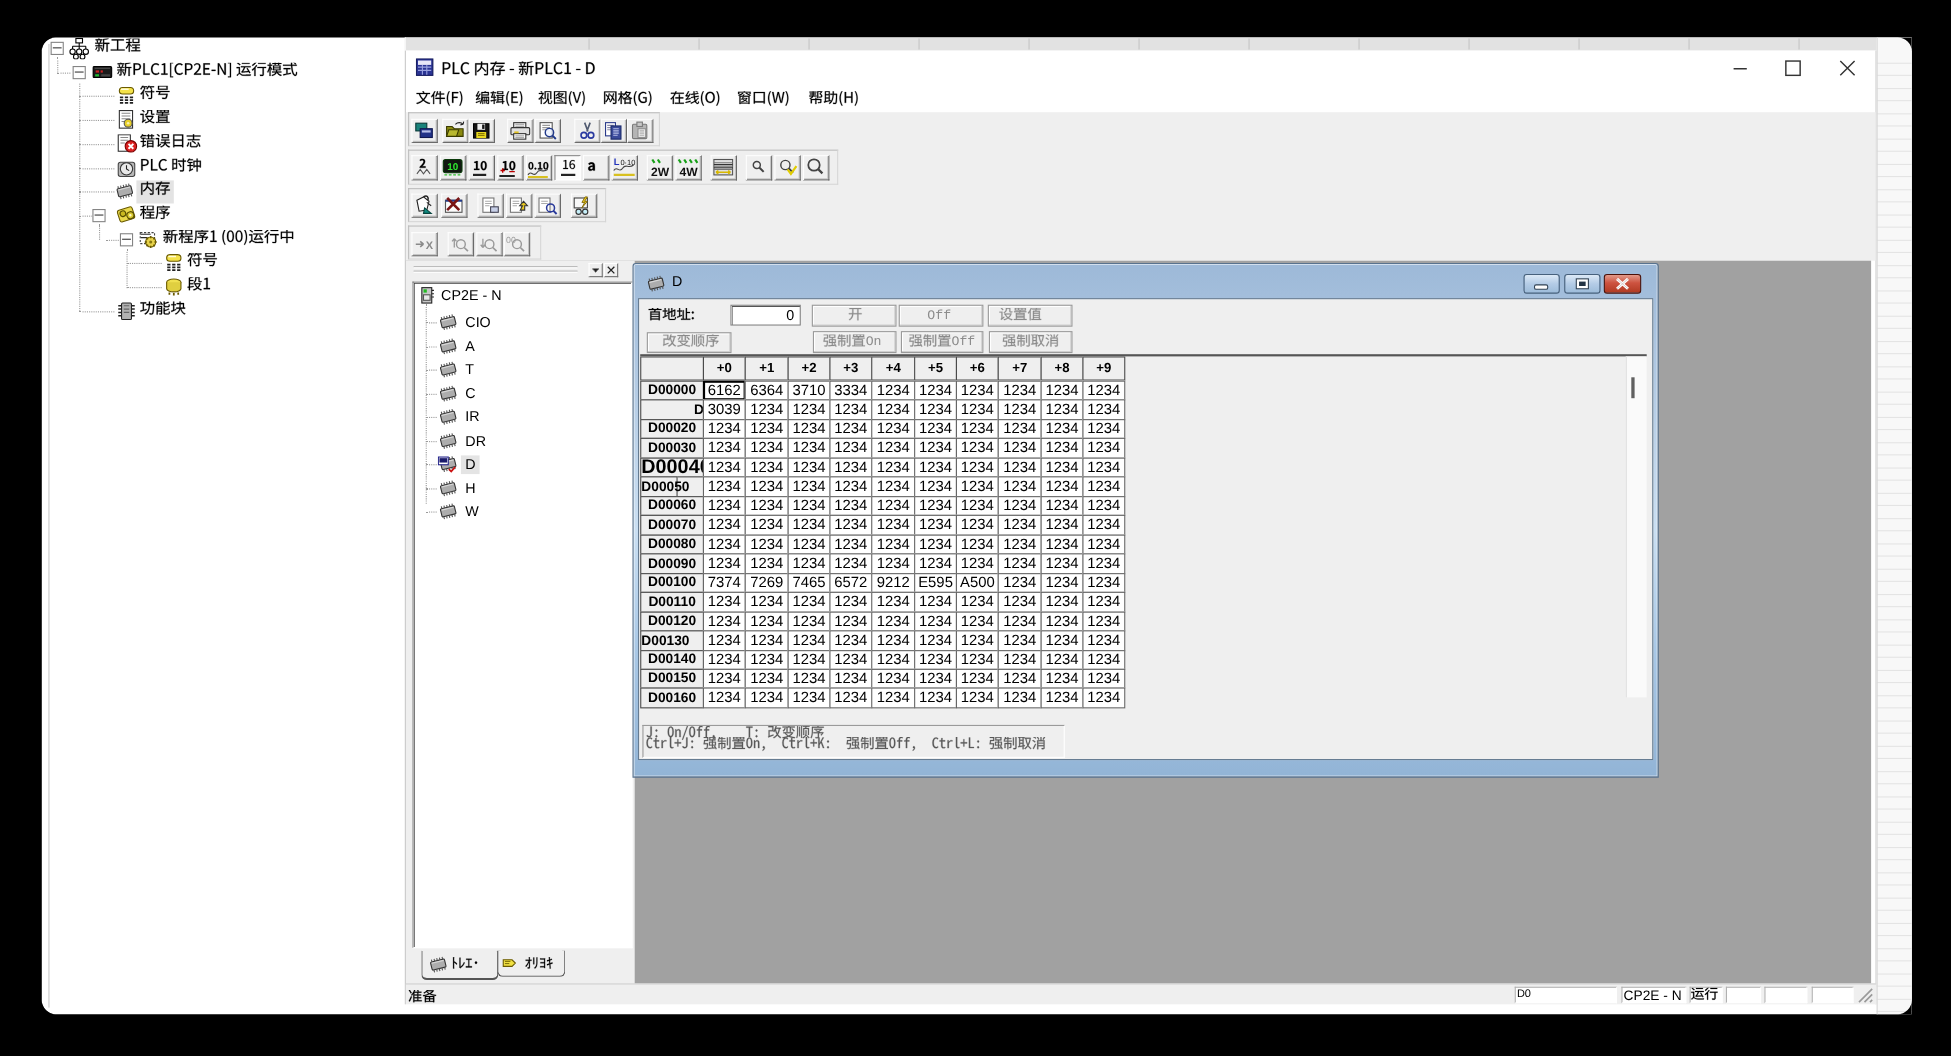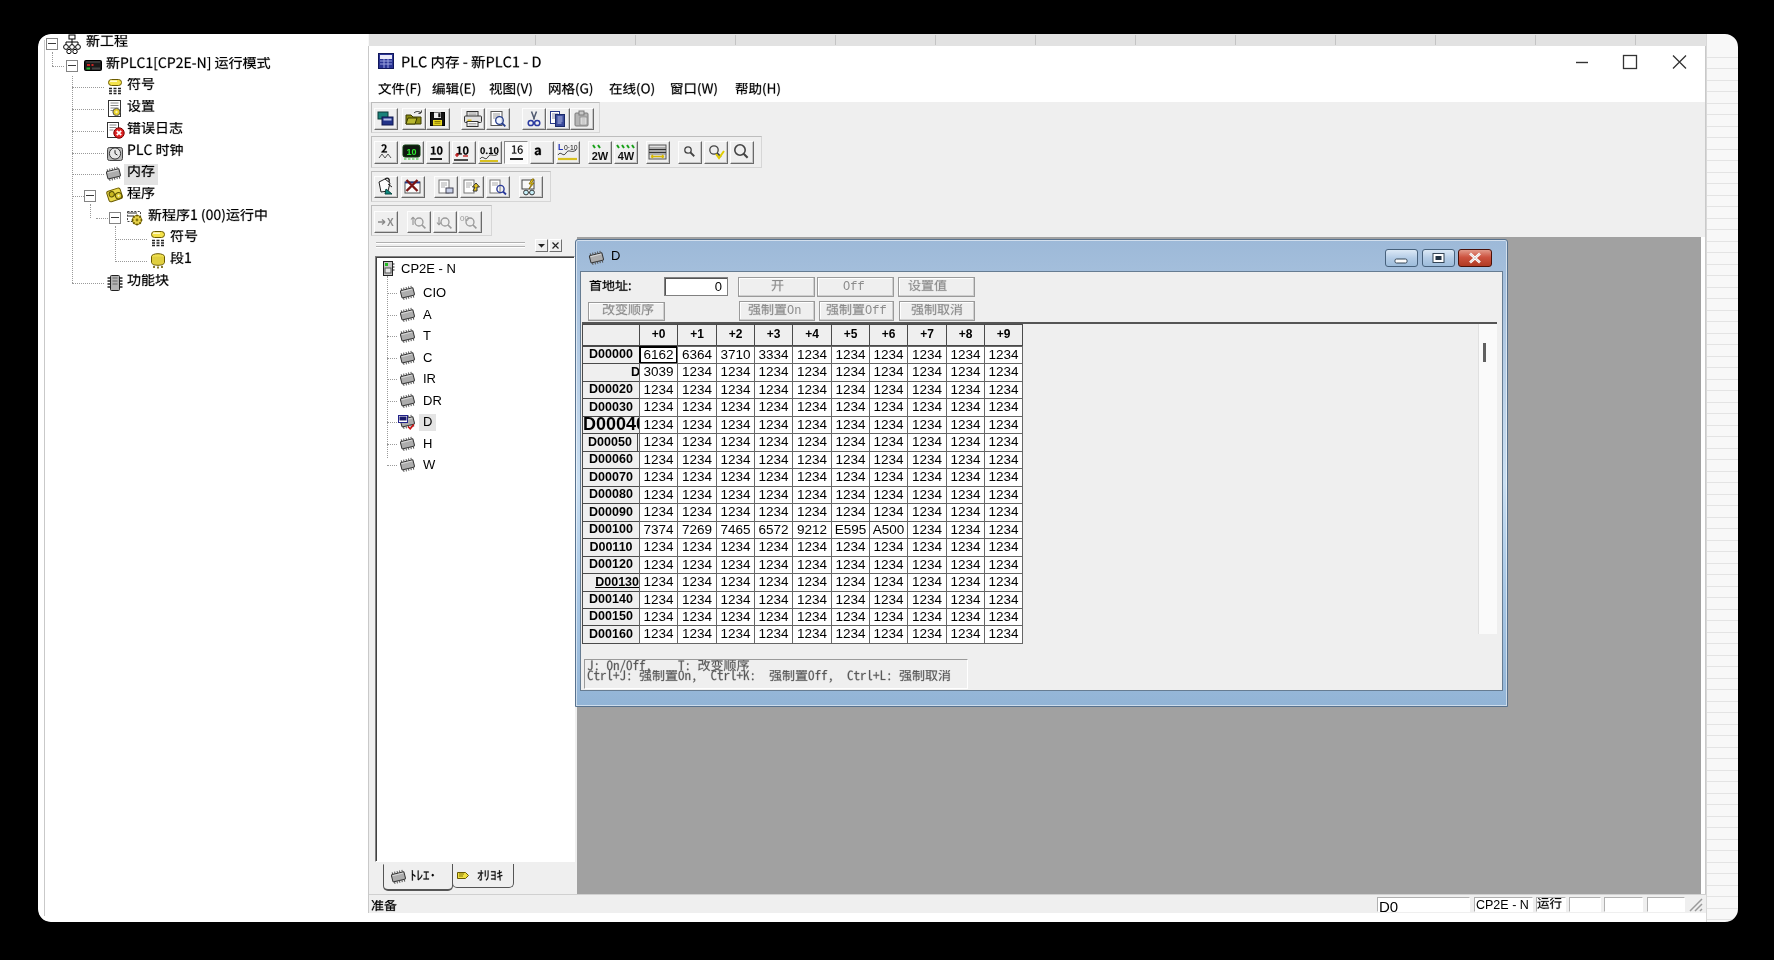--- a/index.html
+++ b/index.html
@@ -656,21 +656,21 @@
     <div style="position:absolute;left:639px;top:416px;width:39px;height:18px;background:#fff;border:1px solid #666;font-size:13.5px;text-align:center;line-height:15px;color:#000;">1234</div>
     <div style="position:absolute;left:677px;top:416px;width:40px;height:18px;background:#fff;border:1px solid #666;font-size:13.5px;text-align:center;line-height:15px;color:#000;">1234</div>
     <div style="position:absolute;left:716px;top:416px;width:39px;height:18px;background:#fff;border:1px solid #666;font-size:13.5px;text-align:center;line-height:15px;color:#000;">1234</div>
     <div style="position:absolute;left:754px;top:416px;width:39px;height:18px;background:#fff;border:1px solid #666;font-size:13.5px;text-align:center;line-height:15px;color:#000;">1234</div>
     <div style="position:absolute;left:792px;top:416px;width:40px;height:18px;background:#fff;border:1px solid #666;font-size:13.5px;text-align:center;line-height:15px;color:#000;">1234</div>
     <div style="position:absolute;left:831px;top:416px;width:39px;height:18px;background:#fff;border:1px solid #666;font-size:13.5px;text-align:center;line-height:15px;color:#000;">1234</div>
     <div style="position:absolute;left:869px;top:416px;width:39px;height:18px;background:#fff;border:1px solid #666;font-size:13.5px;text-align:center;line-height:15px;color:#000;">1234</div>
     <div style="position:absolute;left:907px;top:416px;width:40px;height:18px;background:#fff;border:1px solid #666;font-size:13.5px;text-align:center;line-height:15px;color:#000;">1234</div>
     <div style="position:absolute;left:946px;top:416px;width:39px;height:18px;background:#fff;border:1px solid #666;font-size:13.5px;text-align:center;line-height:15px;color:#000;">1234</div>
     <div style="position:absolute;left:984px;top:416px;width:39px;height:18px;background:#fff;border:1px solid #666;font-size:13.5px;text-align:center;line-height:15px;color:#000;">1234</div>
-    <div style="position:absolute;left:582px;top:433px;width:56px;height:19px;background:#efefef;border:1px solid #4a4a4a;font-size:12.5px;font-weight:bold;text-align:center;line-height:16px;color:#000;">D00050</div>
+    <div style="position:absolute;left:582px;top:433px;width:34px;height:19px;background:#efefef;border:1px solid #4a4a4a;font-size:12.5px;font-weight:bold;text-align:center;line-height:16px;color:#000;">D00050</div>
     <div style="position:absolute;left:639px;top:433px;width:39px;height:19px;background:#fff;border:1px solid #666;font-size:13.5px;text-align:center;line-height:16px;color:#000;">1234</div>
     <div style="position:absolute;left:677px;top:433px;width:40px;height:19px;background:#fff;border:1px solid #666;font-size:13.5px;text-align:center;line-height:16px;color:#000;">1234</div>
     <div style="position:absolute;left:716px;top:433px;width:39px;height:19px;background:#fff;border:1px solid #666;font-size:13.5px;text-align:center;line-height:16px;color:#000;">1234</div>
     <div style="position:absolute;left:754px;top:433px;width:39px;height:19px;background:#fff;border:1px solid #666;font-size:13.5px;text-align:center;line-height:16px;color:#000;">1234</div>
     <div style="position:absolute;left:792px;top:433px;width:40px;height:19px;background:#fff;border:1px solid #666;font-size:13.5px;text-align:center;line-height:16px;color:#000;">1234</div>
     <div style="position:absolute;left:831px;top:433px;width:39px;height:19px;background:#fff;border:1px solid #666;font-size:13.5px;text-align:center;line-height:16px;color:#000;">1234</div>
     <div style="position:absolute;left:869px;top:433px;width:39px;height:19px;background:#fff;border:1px solid #666;font-size:13.5px;text-align:center;line-height:16px;color:#000;">1234</div>
     <div style="position:absolute;left:907px;top:433px;width:40px;height:19px;background:#fff;border:1px solid #666;font-size:13.5px;text-align:center;line-height:16px;color:#000;">1234</div>
     <div style="position:absolute;left:946px;top:433px;width:39px;height:19px;background:#fff;border:1px solid #666;font-size:13.5px;text-align:center;line-height:16px;color:#000;">1234</div>
     <div style="position:absolute;left:984px;top:433px;width:39px;height:19px;background:#fff;border:1px solid #666;font-size:13.5px;text-align:center;line-height:16px;color:#000;">1234</div>
@@ -744,21 +744,21 @@
     <div style="position:absolute;left:639px;top:556px;width:39px;height:18px;background:#fff;border:1px solid #666;font-size:13.5px;text-align:center;line-height:15px;color:#000;">1234</div>
     <div style="position:absolute;left:677px;top:556px;width:40px;height:18px;background:#fff;border:1px solid #666;font-size:13.5px;text-align:center;line-height:15px;color:#000;">1234</div>
     <div style="position:absolute;left:716px;top:556px;width:39px;height:18px;background:#fff;border:1px solid #666;font-size:13.5px;text-align:center;line-height:15px;color:#000;">1234</div>
     <div style="position:absolute;left:754px;top:556px;width:39px;height:18px;background:#fff;border:1px solid #666;font-size:13.5px;text-align:center;line-height:15px;color:#000;">1234</div>
     <div style="position:absolute;left:792px;top:556px;width:40px;height:18px;background:#fff;border:1px solid #666;font-size:13.5px;text-align:center;line-height:15px;color:#000;">1234</div>
     <div style="position:absolute;left:831px;top:556px;width:39px;height:18px;background:#fff;border:1px solid #666;font-size:13.5px;text-align:center;line-height:15px;color:#000;">1234</div>
     <div style="position:absolute;left:869px;top:556px;width:39px;height:18px;background:#fff;border:1px solid #666;font-size:13.5px;text-align:center;line-height:15px;color:#000;">1234</div>
     <div style="position:absolute;left:907px;top:556px;width:40px;height:18px;background:#fff;border:1px solid #666;font-size:13.5px;text-align:center;line-height:15px;color:#000;">1234</div>
     <div style="position:absolute;left:946px;top:556px;width:39px;height:18px;background:#fff;border:1px solid #666;font-size:13.5px;text-align:center;line-height:15px;color:#000;">1234</div>
     <div style="position:absolute;left:984px;top:556px;width:39px;height:18px;background:#fff;border:1px solid #666;font-size:13.5px;text-align:center;line-height:15px;color:#000;">1234</div>
-    <div style="position:absolute;left:582px;top:573px;width:58px;height:19px;background:#efefef;border:1px solid #4a4a4a;font-size:12.5px;font-weight:bold;text-align:right;line-height:16px;color:#000;text-decoration:underline;">D00130</div>
+    <div style="position:absolute;left:582px;top:573px;width:58px;height:19px;background:#efefef;border:1px solid #4a4a4a;font-size:12.5px;font-weight:bold;text-align:left;line-height:16px;color:#000;">D00130</div>
     <div style="position:absolute;left:639px;top:573px;width:39px;height:19px;background:#fff;border:1px solid #666;font-size:13.5px;text-align:center;line-height:16px;color:#000;">1234</div>
     <div style="position:absolute;left:677px;top:573px;width:40px;height:19px;background:#fff;border:1px solid #666;font-size:13.5px;text-align:center;line-height:16px;color:#000;">1234</div>
     <div style="position:absolute;left:716px;top:573px;width:39px;height:19px;background:#fff;border:1px solid #666;font-size:13.5px;text-align:center;line-height:16px;color:#000;">1234</div>
     <div style="position:absolute;left:754px;top:573px;width:39px;height:19px;background:#fff;border:1px solid #666;font-size:13.5px;text-align:center;line-height:16px;color:#000;">1234</div>
     <div style="position:absolute;left:792px;top:573px;width:40px;height:19px;background:#fff;border:1px solid #666;font-size:13.5px;text-align:center;line-height:16px;color:#000;">1234</div>
     <div style="position:absolute;left:831px;top:573px;width:39px;height:19px;background:#fff;border:1px solid #666;font-size:13.5px;text-align:center;line-height:16px;color:#000;">1234</div>
     <div style="position:absolute;left:869px;top:573px;width:39px;height:19px;background:#fff;border:1px solid #666;font-size:13.5px;text-align:center;line-height:16px;color:#000;">1234</div>
     <div style="position:absolute;left:907px;top:573px;width:40px;height:19px;background:#fff;border:1px solid #666;font-size:13.5px;text-align:center;line-height:16px;color:#000;">1234</div>
     <div style="position:absolute;left:946px;top:573px;width:39px;height:19px;background:#fff;border:1px solid #666;font-size:13.5px;text-align:center;line-height:16px;color:#000;">1234</div>
     <div style="position:absolute;left:984px;top:573px;width:39px;height:19px;background:#fff;border:1px solid #666;font-size:13.5px;text-align:center;line-height:16px;color:#000;">1234</div>
@@ -800,21 +800,21 @@
       <path fill="#5a5a5a" stroke="#5a5a5a" stroke-width="0.22" transform="translate(0 10.1)" d="M3 0.2C4.8 0.2 5.5 -1.1 5.5 -2.5V-9.6H4.3V-2.7C4.3 -1.4 3.8 -0.9 2.9 -0.9C2.4 -0.9 1.9 -1.2 1.5 -1.9L0.7 -1.2C1.3 -0.3 2.2 0.2 3 0.2ZM9.8 -5.1C10.2 -5.1 10.6 -5.4 10.6 -6C10.6 -6.5 10.2 -6.9 9.8 -6.9C9.3 -6.9 8.9 -6.5 8.9 -6C8.9 -5.4 9.3 -5.1 9.8 -5.1ZM9.8 0.2C10.2 0.2 10.6 -0.2 10.6 -0.7C10.6 -1.3 10.2 -1.7 9.8 -1.7C9.3 -1.7 8.9 -1.3 8.9 -0.7C8.9 -0.2 9.3 0.2 9.8 0.2ZM22.8 0.2C24.4 0.2 25.5 -1.5 25.5 -4.8C25.5 -8.1 24.4 -9.7 22.8 -9.7C21.1 -9.7 20 -8.1 20 -4.8C20 -1.5 21.1 0.2 22.8 0.2ZM22.8 -0.9C21.8 -0.9 21.2 -2 21.2 -4.8C21.2 -7.7 21.8 -8.7 22.8 -8.7C23.7 -8.7 24.3 -7.7 24.3 -4.8C24.3 -2 23.7 -0.9 22.8 -0.9ZM26.9 0H28.1V-5.2C28.6 -5.9 29 -6.2 29.6 -6.2C30.3 -6.2 30.6 -5.7 30.6 -4.5V0H31.8V-4.7C31.8 -6.4 31.3 -7.2 30 -7.2C29.2 -7.2 28.5 -6.7 28 -6.1H27.9L27.8 -7.1H26.9ZM33 2.3H33.9L38.5 -10.3H37.6ZM42.2 0.2C43.9 0.2 45 -1.5 45 -4.8C45 -8.1 43.9 -9.7 42.2 -9.7C40.6 -9.7 39.5 -8.1 39.5 -4.8C39.5 -1.5 40.6 0.2 42.2 0.2ZM42.2 -0.9C41.3 -0.9 40.7 -2 40.7 -4.8C40.7 -7.7 41.3 -8.7 42.2 -8.7C43.2 -8.7 43.8 -7.7 43.8 -4.8C43.8 -2 43.2 -0.9 42.2 -0.9ZM46.5 -6.1H48V0H49.2V-6.1H51.2V-7.1H49.2V-7.7C49.2 -8.6 49.6 -9.2 50.4 -9.2C50.8 -9.2 51.2 -9.1 51.5 -8.9L51.8 -9.8C51.4 -10 50.8 -10.2 50.3 -10.2C48.7 -10.2 48 -9.2 48 -7.7V-7.1L46.5 -7ZM53 -6.1H54.5V0H55.7V-6.1H57.7V-7.1H55.7V-7.7C55.7 -8.6 56.1 -9.2 56.9 -9.2C57.3 -9.2 57.7 -9.1 58 -8.9L58.3 -9.8C57.9 -10 57.3 -10.2 56.8 -10.2C55.2 -10.2 54.5 -9.2 54.5 -7.7V-7.1L53 -7ZM60.9 2.5C62 2 62.8 1 62.8 -0.3C62.8 -1.1 62.4 -1.7 61.8 -1.7C61.3 -1.7 60.9 -1.4 60.9 -0.8C60.9 -0.3 61.3 0 61.8 0L61.9 0C61.9 0.8 61.4 1.4 60.6 1.8ZM93.7 0H94.9V-8.5H97.1V-9.6H91.4V-8.5H93.7ZM100.8 -5.1C101.2 -5.1 101.6 -5.4 101.6 -6C101.6 -6.5 101.2 -6.9 100.8 -6.9C100.3 -6.9 99.9 -6.5 99.9 -6C99.9 -5.4 100.3 -5.1 100.8 -5.1ZM100.8 0.2C101.2 0.2 101.6 -0.2 101.6 -0.7C101.6 -1.3 101.2 -1.7 100.8 -1.7C100.3 -1.7 99.9 -1.3 99.9 -0.7C99.9 -0.2 100.3 0.2 100.8 0.2ZM118.3 -7.6H121C120.7 -5.9 120.3 -4.5 119.7 -3.3C119 -4.5 118.6 -5.9 118.3 -7.5ZM111.5 -10V-9H115.1V-6.3H111.7V-1.3C111.7 -0.9 111.4 -0.7 111.3 -0.6C111.4 -0.4 111.6 0.1 111.6 0.4C111.9 0.2 112.4 -0.1 116.2 -1.5C116.2 -1.7 116.1 -2.2 116.1 -2.4L112.6 -1.2V-5.3H116.1L116 -5.3C116.2 -5.1 116.6 -4.7 116.8 -4.5C117.1 -5 117.4 -5.5 117.7 -6.1C118.1 -4.7 118.5 -3.4 119.1 -2.4C118.3 -1.3 117.3 -0.4 115.9 0.2C116.1 0.4 116.4 0.9 116.5 1.1C117.8 0.4 118.9 -0.4 119.7 -1.4C120.4 -0.4 121.3 0.4 122.4 1C122.6 0.7 122.8 0.4 123.1 0.2C121.9 -0.4 121 -1.2 120.3 -2.3C121.1 -3.7 121.7 -5.5 122 -7.6H122.9V-8.5H118.6C118.9 -9.2 119.1 -10 119.2 -10.8L118.2 -10.9C117.8 -8.8 117.1 -6.7 116.1 -5.4V-10ZM126.4 -8.2C126 -7.3 125.4 -6.3 124.6 -5.7C124.9 -5.6 125.2 -5.3 125.4 -5.2C126.1 -5.8 126.8 -6.9 127.3 -7.9ZM132.5 -7.7C133.3 -6.9 134.2 -5.8 134.7 -5.1L135.5 -5.7C135 -6.3 134.1 -7.4 133.2 -8.1ZM129.1 -10.8C129.3 -10.4 129.6 -10 129.8 -9.6H124.4V-8.7H128V-4.8H129V-8.7H131V-4.8H132V-8.7H135.6V-9.6H130.9C130.7 -10 130.4 -10.6 130.1 -11ZM125.2 -4.4V-3.5H126.3C127 -2.5 127.9 -1.7 129 -1C127.6 -0.4 125.9 -0 124.2 0.2C124.3 0.4 124.6 0.8 124.7 1.1C126.5 0.8 128.4 0.3 130 -0.4C131.5 0.3 133.4 0.8 135.4 1.1C135.5 0.8 135.7 0.4 135.9 0.2C134.1 0 132.4 -0.4 131 -1C132.3 -1.7 133.5 -2.7 134.2 -4L133.6 -4.4L133.4 -4.4ZM127.3 -3.5H132.7C132.1 -2.7 131.1 -2 130 -1.4C128.9 -2 128 -2.7 127.3 -3.5ZM141.3 -10.5V0.7H142.1V-10.5ZM139.5 -9.5V-0.8H140.3V-9.5ZM137.7 -10.5V-5.2C137.7 -3.1 137.6 -1.2 136.9 0.4C137.1 0.5 137.4 0.8 137.6 1C138.4 -0.7 138.5 -2.8 138.5 -5.2V-10.5ZM143.2 -8.2V-1.9H144.1V-7.3H147.5V-2H148.4V-8.2H145.8C146 -8.6 146.2 -9 146.3 -9.5H148.9V-10.3H142.8V-9.5H145.3C145.2 -9.1 145 -8.6 144.9 -8.2ZM145.3 -6.3V-3.7C145.3 -2.4 145.1 -0.6 142.4 0.4C142.6 0.6 142.8 0.9 143 1.1C144.5 0.4 145.3 -0.4 145.8 -1.4C146.7 -0.6 147.7 0.4 148.2 1L148.9 0.4C148.4 -0.3 147.2 -1.3 146.3 -2L145.9 -1.7C146.2 -2.4 146.2 -3.1 146.2 -3.7V-6.3ZM154.3 -5.7C155.2 -5.3 156.2 -4.8 157.1 -4.4H152.5V-3.5H156.5V-0.1C156.5 0.1 156.5 0.1 156.2 0.2C156 0.2 155.1 0.2 154.1 0.1C154.3 0.4 154.4 0.8 154.5 1.1C155.6 1.1 156.4 1.1 156.9 0.9C157.4 0.8 157.5 0.5 157.5 -0.1V-3.5H160.3C159.9 -2.9 159.4 -2.3 159 -1.9L159.8 -1.5C160.4 -2.2 161.2 -3.2 161.8 -4.1L161.1 -4.4L161 -4.4H158.6L158.7 -4.5C158.4 -4.6 158.1 -4.8 157.7 -5C158.8 -5.6 159.9 -6.4 160.6 -7.2L160 -7.7L159.8 -7.6H153.2V-6.8H158.9C158.3 -6.3 157.5 -5.8 156.8 -5.4C156.2 -5.7 155.5 -6 154.9 -6.3ZM155.6 -10.7C155.8 -10.3 156.1 -9.9 156.2 -9.5H151.1V-5.8C151.1 -4 151 -1.3 149.9 0.5C150.1 0.6 150.6 0.9 150.7 1.1C151.8 -0.9 152 -3.8 152 -5.8V-8.6H161.9V-9.5H157.3C157.2 -9.9 156.8 -10.5 156.6 -11Z"></path>
     </svg>
     <svg style="position:absolute;left:587px;top:670px;" width="365" height="15" viewBox="0 0 365 15">
       <path fill="#5a5a5a" stroke="#5a5a5a" stroke-width="0.22" transform="translate(0 10.1)" d="M3.9 0.2C4.8 0.2 5.5 -0.3 6.1 -1L5.4 -1.7C5 -1.2 4.6 -0.9 4 -0.9C2.8 -0.9 1.9 -2.1 1.9 -4.8C1.9 -7.5 2.9 -8.7 4 -8.7C4.5 -8.7 4.9 -8.4 5.3 -7.9L6 -8.7C5.5 -9.2 4.8 -9.7 3.9 -9.7C2.2 -9.7 0.7 -8.1 0.7 -4.8C0.7 -1.4 2.1 0.2 3.9 0.2ZM10.8 0.2C11.3 0.2 11.9 0 12.4 -0.2L12.2 -1.1C11.8 -0.9 11.5 -0.8 11.1 -0.8C10.1 -0.8 9.8 -1.4 9.8 -2.4V-6.1H12.2V-7.1H9.8V-9.1H8.8L8.6 -7.1L7.1 -7V-6.1H8.6V-2.4C8.6 -0.9 9.1 0.2 10.8 0.2ZM14.4 0H15.6V-4.4C16.2 -5.7 17 -6.2 17.8 -6.2C18.1 -6.2 18.4 -6.1 18.7 -6L19 -7C18.6 -7.1 18.4 -7.2 17.9 -7.2C16.9 -7.2 16.1 -6.6 15.5 -5.6H15.5L15.4 -7.1H14.4ZM23.8 0.2C24.4 0.2 24.8 0.1 25.3 -0.2L25 -1.1C24.7 -0.9 24.4 -0.8 24.1 -0.8C23.5 -0.8 23.2 -1.2 23.2 -2.1V-10H22V-2.2C22 -0.6 22.6 0.2 23.8 0.2ZM28.8 -1.5H29.7V-4.3H32.2V-5.3H29.7V-8.1H28.8V-5.3H26.3V-4.3H28.8ZM35.5 0.2C37.3 0.2 38 -1.1 38 -2.5V-9.6H36.8V-2.7C36.8 -1.4 36.3 -0.9 35.4 -0.9C34.9 -0.9 34.4 -1.2 34 -1.9L33.2 -1.2C33.8 -0.3 34.7 0.2 35.5 0.2ZM42.2 -5.1C42.7 -5.1 43.1 -5.4 43.1 -6C43.1 -6.5 42.7 -6.9 42.2 -6.9C41.8 -6.9 41.4 -6.5 41.4 -6C41.4 -5.4 41.8 -5.1 42.2 -5.1ZM42.2 0.2C42.7 0.2 43.1 -0.2 43.1 -0.7C43.1 -1.3 42.7 -1.7 42.2 -1.7C41.8 -1.7 41.4 -1.3 41.4 -0.7C41.4 -0.2 41.8 0.2 42.2 0.2ZM58.7 -9.4H62.5V-7.8H58.7ZM57.8 -10.2V-7H60.2V-5.8H57.6V-2.3H60.2V-0.4L57 -0.2L57.1 0.7C58.7 0.6 61.1 0.4 63.3 0.2C63.5 0.6 63.6 0.9 63.7 1.1L64.5 0.8C64.3 -0 63.6 -1.2 62.9 -2.1L62.1 -1.7C62.4 -1.4 62.6 -1 62.9 -0.6L61.1 -0.5V-2.3H63.8V-5.8H61.1V-7H63.4V-10.2ZM58.4 -5H60.2V-3.1H58.4ZM61.1 -5H62.9V-3.1H61.1ZM53.1 -7.3C53 -6.1 52.8 -4.5 52.6 -3.5H53.2L55.7 -3.5C55.6 -1.2 55.4 -0.3 55.2 -0.1C55 0.1 54.9 0.1 54.7 0.1C54.5 0.1 53.9 0.1 53.3 0C53.5 0.3 53.6 0.7 53.6 0.9C54.2 1 54.8 1 55.1 0.9C55.5 0.9 55.7 0.8 56 0.6C56.3 0.2 56.5 -1 56.7 -3.9C56.7 -4.1 56.7 -4.4 56.7 -4.4H53.7C53.7 -5 53.8 -5.7 53.9 -6.4H56.8V-10.2H52.8V-9.3H55.9V-7.3ZM73.8 -9.7V-2.5H74.7V-9.7ZM76.1 -10.8V-0.3C76.1 -0.1 76 -0 75.8 -0C75.6 -0 74.9 -0 74.1 -0C74.2 0.3 74.4 0.7 74.4 1C75.4 1 76.1 1 76.5 0.8C76.9 0.6 77.1 0.3 77.1 -0.3V-10.8ZM66.8 -10.6C66.6 -9.3 66.1 -8 65.5 -7.2C65.8 -7.1 66.2 -6.9 66.4 -6.8C66.6 -7.2 66.8 -7.6 67.1 -8.2H68.8V-6.8H65.6V-5.9H68.8V-4.6H66.2V-0H67.1V-3.7H68.8V1H69.7V-3.7H71.5V-1C71.5 -0.9 71.5 -0.8 71.3 -0.8C71.2 -0.8 70.7 -0.8 70.2 -0.8C70.3 -0.6 70.4 -0.2 70.5 0C71.2 0 71.7 0 72 -0.1C72.3 -0.3 72.4 -0.5 72.4 -1V-4.6H69.7V-5.9H72.9V-6.8H69.7V-8.2H72.3V-9H69.7V-10.9H68.8V-9H67.4C67.5 -9.5 67.7 -10 67.8 -10.4ZM86.5 -9.7H88.7V-8.6H86.5ZM83.4 -9.7H85.6V-8.6H83.4ZM80.5 -9.7H82.5V-8.6H80.5ZM80.5 -5.6V-0.1H78.7V0.7H90.3V-0.1H88.5V-5.6H84.4L84.6 -6.3H90V-7.1H84.8L84.9 -7.8H89.6V-10.4H79.5V-7.8H83.9L83.8 -7.1H78.9V-6.3H83.7L83.5 -5.6ZM81.4 -0.1V-0.9H87.5V-0.1ZM81.4 -3.6H87.5V-2.8H81.4ZM81.4 -4.2V-4.9H87.5V-4.2ZM81.4 -2.2H87.5V-1.5H81.4ZM94.2 0.2C95.9 0.2 97 -1.5 97 -4.8C97 -8.1 95.9 -9.7 94.2 -9.7C92.6 -9.7 91.5 -8.1 91.5 -4.8C91.5 -1.5 92.6 0.2 94.2 0.2ZM94.2 -0.9C93.3 -0.9 92.7 -2 92.7 -4.8C92.7 -7.7 93.3 -8.7 94.2 -8.7C95.2 -8.7 95.8 -7.7 95.8 -4.8C95.8 -2 95.2 -0.9 94.2 -0.9ZM98.4 0H99.6V-5.2C100.1 -5.9 100.5 -6.2 101.1 -6.2C101.8 -6.2 102.1 -5.7 102.1 -4.5V0H103.3V-4.7C103.3 -6.4 102.8 -7.2 101.5 -7.2C100.7 -7.2 100 -6.7 99.5 -6.1H99.4L99.3 -7.1H98.4ZM106.4 2.5C107.5 2 108.3 1 108.3 -0.3C108.3 -1.1 107.9 -1.7 107.3 -1.7C106.8 -1.7 106.4 -1.4 106.4 -0.8C106.4 -0.3 106.8 0 107.3 0L107.4 0C107.4 0.8 106.9 1.4 106.1 1.8ZM127.4 0.2C128.3 0.2 129 -0.3 129.6 -1L128.9 -1.7C128.5 -1.2 128.1 -0.9 127.5 -0.9C126.3 -0.9 125.4 -2.1 125.4 -4.8C125.4 -7.5 126.4 -8.7 127.5 -8.7C128 -8.7 128.4 -8.4 128.8 -7.9L129.5 -8.7C129 -9.2 128.3 -9.7 127.4 -9.7C125.7 -9.7 124.2 -8.1 124.2 -4.8C124.2 -1.4 125.6 0.2 127.4 0.2ZM134.3 0.2C134.8 0.2 135.4 0 135.9 -0.2L135.7 -1.1C135.3 -0.9 135 -0.8 134.6 -0.8C133.6 -0.8 133.3 -1.4 133.3 -2.4V-6.1H135.7V-7.1H133.3V-9.1H132.3L132.1 -7.1L130.6 -7V-6.1H132.1V-2.4C132.1 -0.9 132.6 0.2 134.3 0.2ZM137.9 0H139.1V-4.4C139.7 -5.7 140.5 -6.2 141.3 -6.2C141.6 -6.2 141.9 -6.1 142.2 -6L142.5 -7C142.1 -7.1 141.9 -7.2 141.4 -7.2C140.4 -7.2 139.6 -6.6 139 -5.6H139L138.9 -7.1H137.9ZM147.3 0.2C147.9 0.2 148.3 0.1 148.8 -0.2L148.5 -1.1C148.2 -0.9 147.9 -0.8 147.6 -0.8C147 -0.8 146.7 -1.2 146.7 -2.1V-10H145.5V-2.2C145.5 -0.6 146.1 0.2 147.3 0.2ZM152.3 -1.5H153.2V-4.3H155.7V-5.3H153.2V-8.1H152.3V-5.3H149.8V-4.3H152.3ZM156.9 0H158.1V-2.9L159.3 -4.8L161.1 0H162.3L160 -5.9L162 -9.6H160.8L158.2 -4.7H158.1V-9.6H156.9ZM165.8 -5.1C166.2 -5.1 166.6 -5.4 166.6 -6C166.6 -6.5 166.2 -6.9 165.8 -6.9C165.3 -6.9 164.9 -6.5 164.9 -6C164.9 -5.4 165.3 -5.1 165.8 -5.1ZM165.8 0.2C166.2 0.2 166.6 -0.2 166.6 -0.7C166.6 -1.3 166.2 -1.7 165.8 -1.7C165.3 -1.7 164.9 -1.3 164.9 -0.7C164.9 -0.2 165.3 0.2 165.8 0.2ZM188.7 -9.4H192.5V-7.8H188.7ZM187.8 -10.2V-7H190.2V-5.8H187.6V-2.3H190.2V-0.4L187 -0.2L187.1 0.7C188.7 0.6 191.1 0.4 193.3 0.2C193.5 0.6 193.6 0.9 193.7 1.1L194.5 0.8C194.3 -0 193.6 -1.2 192.9 -2.1L192.1 -1.7C192.4 -1.4 192.6 -1 192.9 -0.6L191.1 -0.5V-2.3H193.8V-5.8H191.1V-7H193.4V-10.2ZM188.4 -5H190.2V-3.1H188.4ZM191.1 -5H192.9V-3.1H191.1ZM183.1 -7.3C183 -6.1 182.8 -4.5 182.6 -3.5H183.2L185.7 -3.5C185.6 -1.2 185.4 -0.3 185.2 -0.1C185 0.1 184.9 0.1 184.7 0.1C184.5 0.1 183.9 0.1 183.3 0C183.5 0.3 183.6 0.7 183.6 0.9C184.2 1 184.8 1 185.1 0.9C185.5 0.9 185.7 0.8 186 0.6C186.3 0.2 186.5 -1 186.7 -3.9C186.7 -4.1 186.7 -4.4 186.7 -4.4H183.7C183.7 -5 183.8 -5.7 183.9 -6.4H186.8V-10.2H182.8V-9.3H185.9V-7.3ZM203.8 -9.7V-2.5H204.7V-9.7ZM206.1 -10.8V-0.3C206.1 -0.1 206 -0 205.8 -0C205.6 -0 204.9 -0 204.1 -0C204.2 0.3 204.4 0.7 204.4 1C205.4 1 206.1 1 206.5 0.8C206.9 0.6 207.1 0.3 207.1 -0.3V-10.8ZM196.8 -10.6C196.6 -9.3 196.1 -8 195.5 -7.2C195.8 -7.1 196.2 -6.9 196.4 -6.8C196.6 -7.2 196.8 -7.6 197.1 -8.2H198.8V-6.8H195.6V-5.9H198.8V-4.6H196.2V-0H197.1V-3.7H198.8V1H199.7V-3.7H201.5V-1C201.5 -0.9 201.5 -0.8 201.3 -0.8C201.2 -0.8 200.7 -0.8 200.2 -0.8C200.3 -0.6 200.4 -0.2 200.5 0C201.2 0 201.7 0 202 -0.1C202.3 -0.3 202.4 -0.5 202.4 -1V-4.6H199.7V-5.9H202.9V-6.8H199.7V-8.2H202.3V-9H199.7V-10.9H198.8V-9H197.4C197.5 -9.5 197.7 -10 197.8 -10.4ZM216.5 -9.7H218.7V-8.6H216.5ZM213.4 -9.7H215.6V-8.6H213.4ZM210.5 -9.7H212.5V-8.6H210.5ZM210.5 -5.6V-0.1H208.7V0.7H220.3V-0.1H218.5V-5.6H214.4L214.6 -6.3H220V-7.1H214.8L214.9 -7.8H219.6V-10.4H209.5V-7.8H213.9L213.8 -7.1H208.9V-6.3H213.7L213.5 -5.6ZM211.4 -0.1V-0.9H217.5V-0.1ZM211.4 -3.6H217.5V-2.8H211.4ZM211.4 -4.2V-4.9H217.5V-4.2ZM211.4 -2.2H217.5V-1.5H211.4ZM224.2 0.2C225.9 0.2 227 -1.5 227 -4.8C227 -8.1 225.9 -9.7 224.2 -9.7C222.6 -9.7 221.5 -8.1 221.5 -4.8C221.5 -1.5 222.6 0.2 224.2 0.2ZM224.2 -0.9C223.3 -0.9 222.7 -2 222.7 -4.8C222.7 -7.7 223.3 -8.7 224.2 -8.7C225.2 -8.7 225.8 -7.7 225.8 -4.8C225.8 -2 225.2 -0.9 224.2 -0.9ZM228.5 -6.1H230V0H231.2V-6.1H233.2V-7.1H231.2V-7.7C231.2 -8.6 231.6 -9.2 232.4 -9.2C232.8 -9.2 233.2 -9.1 233.5 -8.9L233.8 -9.8C233.4 -10 232.8 -10.2 232.3 -10.2C230.7 -10.2 230 -9.2 230 -7.7V-7.1L228.5 -7ZM235 -6.1H236.5V0H237.7V-6.1H239.7V-7.1H237.7V-7.7C237.7 -8.6 238.1 -9.2 238.9 -9.2C239.3 -9.2 239.7 -9.1 240 -8.9L240.3 -9.8C239.9 -10 239.3 -10.2 238.8 -10.2C237.2 -10.2 236.5 -9.2 236.5 -7.7V-7.1L235 -7ZM242.9 2.5C244 2 244.8 1 244.8 -0.3C244.8 -1.1 244.4 -1.7 243.8 -1.7C243.3 -1.7 242.9 -1.4 242.9 -0.8C242.9 -0.3 243.3 0 243.8 0L243.9 0C243.9 0.8 243.4 1.4 242.6 1.8ZM263.9 0.2C264.8 0.2 265.5 -0.3 266.1 -1L265.4 -1.7C265 -1.2 264.6 -0.9 264 -0.9C262.8 -0.9 261.9 -2.1 261.9 -4.8C261.9 -7.5 262.9 -8.7 264 -8.7C264.5 -8.7 264.9 -8.4 265.3 -7.9L266 -8.7C265.5 -9.2 264.8 -9.7 263.9 -9.7C262.2 -9.7 260.6 -8.1 260.6 -4.8C260.6 -1.4 262.1 0.2 263.9 0.2ZM270.8 0.2C271.3 0.2 271.9 0 272.4 -0.2L272.2 -1.1C271.8 -0.9 271.5 -0.8 271.1 -0.8C270.1 -0.8 269.8 -1.4 269.8 -2.4V-6.1H272.2V-7.1H269.8V-9.1H268.8L268.6 -7.1L267.1 -7V-6.1H268.6V-2.4C268.6 -0.9 269.1 0.2 270.8 0.2ZM274.4 0H275.6V-4.4C276.2 -5.7 277 -6.2 277.8 -6.2C278.1 -6.2 278.4 -6.1 278.7 -6L279 -7C278.6 -7.1 278.4 -7.2 277.9 -7.2C276.9 -7.2 276.1 -6.6 275.5 -5.6H275.5L275.4 -7.1H274.4ZM283.8 0.2C284.4 0.2 284.8 0.1 285.3 -0.2L285 -1.1C284.7 -0.9 284.4 -0.8 284.1 -0.8C283.5 -0.8 283.2 -1.2 283.2 -2.1V-10H282V-2.2C282 -0.6 282.6 0.2 283.8 0.2ZM288.8 -1.5H289.7V-4.3H292.2V-5.3H289.7V-8.1H288.8V-5.3H286.3V-4.3H288.8ZM293.8 0H298.4V-1H295V-9.6H293.8ZM302.2 -5.1C302.7 -5.1 303.1 -5.4 303.1 -6C303.1 -6.5 302.7 -6.9 302.2 -6.9C301.8 -6.9 301.4 -6.5 301.4 -6C301.4 -5.4 301.8 -5.1 302.2 -5.1ZM302.2 0.2C302.7 0.2 303.1 -0.2 303.1 -0.7C303.1 -1.3 302.7 -1.7 302.2 -1.7C301.8 -1.7 301.4 -1.3 301.4 -0.7C301.4 -0.2 301.8 0.2 302.2 0.2ZM318.7 -9.4H322.5V-7.8H318.7ZM317.8 -10.2V-7H320.2V-5.8H317.6V-2.3H320.2V-0.4L317 -0.2L317.1 0.7C318.7 0.6 321.1 0.4 323.3 0.2C323.5 0.6 323.6 0.9 323.7 1.1L324.5 0.8C324.3 -0 323.6 -1.2 322.9 -2.1L322.1 -1.7C322.4 -1.4 322.6 -1 322.9 -0.6L321.1 -0.5V-2.3H323.8V-5.8H321.1V-7H323.4V-10.2ZM318.4 -5H320.2V-3.1H318.4ZM321.1 -5H322.9V-3.1H321.1ZM313.1 -7.3C313 -6.1 312.8 -4.5 312.6 -3.5H313.2L315.7 -3.5C315.6 -1.2 315.4 -0.3 315.2 -0.1C315 0.1 314.9 0.1 314.7 0.1C314.5 0.1 313.9 0.1 313.3 0C313.5 0.3 313.6 0.7 313.6 0.9C314.2 1 314.8 1 315.1 0.9C315.5 0.9 315.7 0.8 316 0.6C316.3 0.2 316.5 -1 316.7 -3.9C316.7 -4.1 316.7 -4.4 316.7 -4.4H313.7C313.7 -5 313.8 -5.7 313.9 -6.4H316.8V-10.2H312.8V-9.3H315.9V-7.3ZM333.8 -9.7V-2.5H334.7V-9.7ZM336.1 -10.8V-0.3C336.1 -0.1 336 -0 335.8 -0C335.6 -0 334.9 -0 334.1 -0C334.2 0.3 334.4 0.7 334.4 1C335.4 1 336.1 1 336.5 0.8C336.9 0.6 337.1 0.3 337.1 -0.3V-10.8ZM326.8 -10.6C326.6 -9.3 326.1 -8 325.5 -7.2C325.8 -7.1 326.2 -6.9 326.4 -6.8C326.6 -7.2 326.8 -7.6 327.1 -8.2H328.8V-6.8H325.6V-5.9H328.8V-4.6H326.2V-0H327.1V-3.7H328.8V1H329.7V-3.7H331.5V-1C331.5 -0.9 331.5 -0.8 331.3 -0.8C331.2 -0.8 330.7 -0.8 330.2 -0.8C330.3 -0.6 330.4 -0.2 330.5 0C331.2 0 331.7 0 332 -0.1C332.3 -0.3 332.4 -0.5 332.4 -1V-4.6H329.7V-5.9H332.9V-6.8H329.7V-8.2H332.3V-9H329.7V-10.9H328.8V-9H327.4C327.5 -9.5 327.7 -10 327.8 -10.4ZM349.1 -8.5C348.7 -6.6 348.2 -4.9 347.5 -3.5C346.8 -5 346.4 -6.7 346.1 -8.5ZM344.6 -9.5V-8.5H345.2C345.6 -6.2 346.1 -4.2 346.9 -2.5C346.2 -1.3 345.2 -0.3 344.2 0.3C344.4 0.5 344.7 0.8 344.9 1C345.8 0.4 346.7 -0.5 347.5 -1.6C348.1 -0.5 348.9 0.3 349.9 0.9C350.1 0.7 350.4 0.4 350.6 0.2C349.5 -0.4 348.7 -1.4 348 -2.5C349 -4.3 349.7 -6.5 350.1 -9.3L349.5 -9.5L349.3 -9.5ZM338.5 -1.7 338.7 -0.8 342.6 -1.4V1H343.6V-1.6L344.7 -1.8L344.7 -2.7L343.6 -2.5V-9.4H344.5V-10.3H338.6V-9.4H339.5V-1.8ZM340.4 -9.4H342.6V-7.6H340.4ZM340.4 -6.8H342.6V-4.9H340.4ZM340.4 -4H342.6V-2.3L340.4 -2ZM362.2 -10.6C361.9 -9.8 361.3 -8.7 360.8 -8.1L361.7 -7.7C362.1 -8.4 362.7 -9.3 363.2 -10.2ZM355.6 -10.1C356.1 -9.4 356.7 -8.3 356.9 -7.7L357.7 -8.1C357.5 -8.8 356.9 -9.8 356.4 -10.5ZM352.1 -10.1C352.9 -9.7 353.9 -9 354.4 -8.5L355 -9.3C354.5 -9.8 353.5 -10.4 352.7 -10.8ZM351.5 -6.6C352.3 -6.2 353.3 -5.5 353.8 -5.1L354.4 -5.8C353.9 -6.3 352.9 -6.9 352.1 -7.3ZM351.9 0.3 352.7 0.9C353.4 -0.3 354.2 -2 354.8 -3.4L354.1 -3.9C353.4 -2.5 352.5 -0.7 351.9 0.3ZM356.9 -4.1H361.7V-2.6H356.9ZM356.9 -4.9V-6.3H361.7V-4.9ZM358.9 -10.9V-7.2H355.9V1H356.9V-1.8H361.7V-0.2C361.7 -0 361.6 0 361.4 0.1C361.2 0.1 360.5 0.1 359.8 0C359.9 0.3 360.1 0.7 360.1 1C361.1 1 361.7 1 362.1 0.8C362.5 0.7 362.6 0.4 362.6 -0.2V-7.2H359.8V-10.9Z"></path>
     </svg>
     <div style="position:absolute;left:369px;top:894px;width:1337px;height:19px;background:#efefef;border-top:1px solid #d0d0d0;"></div>
     <svg style="position:absolute;left:371px;top:899.5px;" width="27" height="15" viewBox="0 0 27 15">
       <path fill="#000" stroke="#000" stroke-width="0.22" transform="translate(0 10.1)" d="M0.6 -9.9C1.3 -9 2 -7.8 2.4 -7L3.3 -7.5C2.9 -8.2 2.1 -9.5 1.5 -10.3ZM0.6 -0 1.6 0.4C2.2 -0.8 2.9 -2.5 3.5 -3.9L2.6 -4.4C2 -2.9 1.2 -1.1 0.6 -0ZM5.7 -5.1H8.4V-3.4H5.7ZM5.7 -6V-7.7H8.4V-6ZM7.9 -10.5C8.3 -9.9 8.7 -9.1 8.9 -8.6H5.9C6.2 -9.2 6.5 -9.9 6.7 -10.6L5.8 -10.8C5.1 -8.8 4 -6.9 2.7 -5.6C3 -5.5 3.3 -5.1 3.5 -4.9C3.9 -5.4 4.3 -6 4.7 -6.6V1H5.7V0.1H12.4V-0.8H9.3V-2.5H11.9V-3.4H9.3V-5.1H11.9V-6H9.3V-7.7H12.1V-8.6H8.9L9.8 -9C9.5 -9.5 9.1 -10.3 8.7 -10.8ZM5.7 -2.5H8.4V-0.8H5.7ZM21.9 -8.9C21.3 -8.3 20.4 -7.7 19.5 -7.2C18.6 -7.7 17.8 -8.2 17.3 -8.8L17.4 -8.9ZM17.8 -11C17.1 -9.8 15.9 -8.5 14 -7.6C14.2 -7.5 14.5 -7.2 14.7 -6.9C15.4 -7.3 16 -7.7 16.6 -8.2C17.1 -7.6 17.7 -7.2 18.5 -6.7C16.9 -6.1 15.1 -5.6 13.4 -5.4C13.6 -5.2 13.8 -4.7 13.8 -4.5C15.7 -4.8 17.7 -5.3 19.5 -6.2C21.1 -5.4 23 -4.9 25 -4.7C25.2 -4.9 25.4 -5.3 25.6 -5.6C23.8 -5.8 22 -6.1 20.5 -6.7C21.7 -7.5 22.8 -8.4 23.5 -9.5L22.9 -9.9L22.7 -9.8H18.2C18.4 -10.1 18.7 -10.4 18.9 -10.8ZM16.2 -1.7H19V-0.2H16.2ZM16.2 -2.5V-3.8H19V-2.5ZM22.7 -1.7V-0.2H20V-1.7ZM22.7 -2.5H20V-3.8H22.7ZM15.2 -4.6V1H16.2V0.6H22.7V1H23.8V-4.6Z"></path>
     </svg>
     <div style="position:absolute;left:1377px;top:896.5px;width:93px;height:15px;background:#fff;border:1px solid #b0b0b0;border-bottom-color:#fff;border-right-color:#fff;"></div>
-    <div class="lt" style="left:1379px;top:897.5px;font-size:15px;">D0</div>
+    <div class="lt" style="left:1379px;top:897.5px;font-size:10px;">D0</div>
     <div style="position:absolute;left:1474px;top:896.5px;width:59px;height:15px;background:#fff;border:1px solid #b0b0b0;border-bottom-color:#fff;border-right-color:#fff;"></div>
     <div class="lt" style="left:1476px;top:897.5px;font-size:12.5px;">CP2E - N</div>
     <div style="position:absolute;left:1536px;top:896.5px;width:30px;height:15px;background:#fff;border:1px solid #b0b0b0;border-bottom-color:#fff;border-right-color:#fff;"></div>
     <svg style="position:absolute;left:1537px;top:897.5px;" width="26" height="14" viewBox="0 0 26 14">
       <path fill="#000" stroke="#000" stroke-width="0.22" transform="translate(0 9.8)" d="M4.8 -9.7V-8.8H11.1V-9.7ZM0.9 -9.2C1.6 -8.7 2.6 -8 3.1 -7.6L3.7 -8.2C3.2 -8.7 2.2 -9.3 1.5 -9.8ZM4.7 -1.5C5.1 -1.7 5.6 -1.7 10.3 -2.1L10.8 -1.2L11.6 -1.6C11.2 -2.6 10.2 -4.2 9.4 -5.4L8.6 -5C9 -4.4 9.5 -3.6 9.9 -2.9L5.7 -2.6C6.4 -3.6 7.1 -4.8 7.6 -6H11.9V-6.9H3.9V-6H6.5C6 -4.7 5.3 -3.5 5.1 -3.2C4.8 -2.8 4.6 -2.5 4.4 -2.4C4.5 -2.2 4.6 -1.7 4.7 -1.5ZM3.2 -6.1H0.5V-5.2H2.2V-1.3C1.7 -1 1.1 -0.5 0.5 0.2L1.1 1.1C1.7 0.2 2.4 -0.5 2.8 -0.5C3.1 -0.5 3.5 -0.1 4 0.2C4.9 0.7 5.9 0.9 7.5 0.9C8.8 0.9 11 0.8 11.8 0.8C11.8 0.5 12 0 12.1 -0.3C10.8 -0.1 8.9 -0 7.5 -0C6.1 -0 5 -0.1 4.2 -0.6C3.7 -0.9 3.4 -1.2 3.2 -1.3ZM17.9 -9.8V-8.8H24.1V-9.8ZM15.8 -10.5C15.2 -9.6 14 -8.5 12.9 -7.8C13.1 -7.6 13.4 -7.2 13.5 -7C14.6 -7.8 15.9 -9.1 16.7 -10.1ZM17.4 -6.3V-5.4H21.6V-0.2C21.6 -0 21.5 0.1 21.3 0.1C21.1 0.1 20.2 0.1 19.3 0C19.4 0.3 19.6 0.7 19.6 1C20.9 1 21.6 1 22 0.8C22.4 0.7 22.6 0.4 22.6 -0.2V-5.4H24.4V-6.3ZM16.3 -7.8C15.5 -6.4 14.1 -5 12.8 -4C13 -3.8 13.3 -3.4 13.5 -3.2C13.9 -3.6 14.4 -4.1 14.9 -4.5V1H15.8V-5.6C16.4 -6.2 16.8 -6.9 17.2 -7.5Z"></path>
     </svg>
     <div style="position:absolute;left:1569px;top:896.5px;width:32px;height:15px;background:#fff;border:1px solid #b0b0b0;border-bottom-color:#fff;border-right-color:#fff;"></div>
     <div style="position:absolute;left:1604px;top:896.5px;width:39px;height:15px;background:#fff;border:1px solid #b0b0b0;border-bottom-color:#fff;border-right-color:#fff;"></div>
     <div style="position:absolute;left:1647px;top:896.5px;width:38px;height:15px;background:#fff;border:1px solid #b0b0b0;border-bottom-color:#fff;border-right-color:#fff;"></div>
     <svg style="position:absolute;left:1688px;top:897px" width="17" height="15" viewBox="0 0 17 15">

